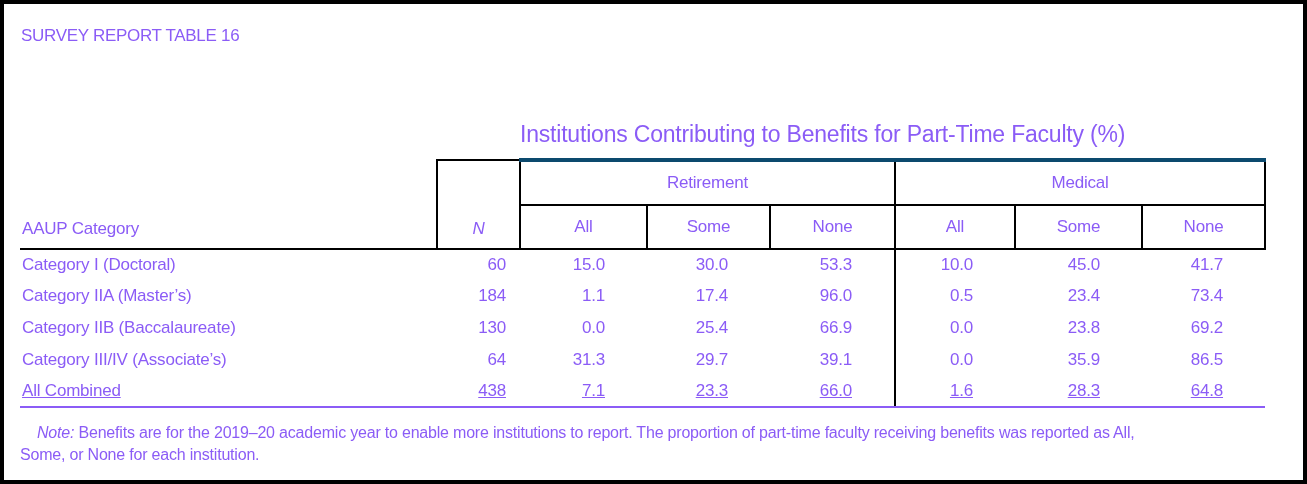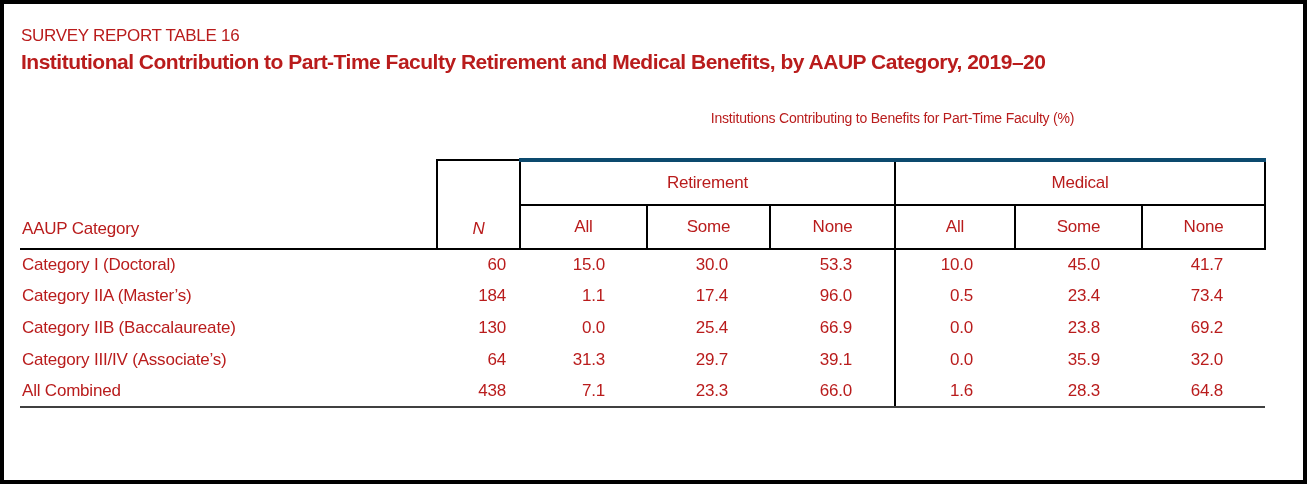--- a/index.html
+++ b/index.html
@@ -3,35 +3,35 @@
 <meta charset="utf-8">
 <style>
   * { margin:0; padding:0; box-sizing:border-box; }
   html,body { background:#ffffff; }
   .page {
     position:relative;
     width:1307px; height:484px;
     border:4px solid #000;
     background:#fff;
     font-family:"Liberation Sans", sans-serif;
-    color:#b91c1c;
+    color:#8b5cf6;
     overflow:hidden;
   }
   .kicker {
     position:absolute; left:17px; top:22px;
     font-size:17px; letter-spacing:-0.3px;
   }
   .title {
     position:absolute; left:17px; top:46px;
     font-size:21px; font-weight:bold; letter-spacing:-0.5px;
     white-space:nowrap;
   }
   .caption {
-    position:absolute; left:516px; top:106px; width:745px;
-    text-align:center; font-size:14px; letter-spacing:-0.2px;
+    position:absolute; left:516px; top:117px; width:745px;
+    font-size:23px; letter-spacing:-0.2px;
   }
   table.benefits {
     position:absolute; left:16px; top:154px;
     width:1245px;
     border-collapse:collapse; table-layout:fixed;
     font-size:17px; letter-spacing:-0.2px;
   }
   col.c-cat   { width:417px; }
   col.c-n     { width:83px;  }
   col.c-rall  { width:127px; }
@@ -66,36 +66,35 @@
     border-right:2px solid #000;
     border-bottom:2px solid #000;
     margin-top:19px;
   }
   td { vertical-align:middle; }
   td.cat { text-align:left; padding-left:2px; }
   td.num { text-align:right; }
   td.n   { padding-right:14px; }
   td.pct { padding-right:42px; }
   td.group-start { border-left:2px solid #000; }
-  tbody tr:last-child td { border-bottom:2px solid #404040; }
+  tbody tr:last-child td { border-bottom:2px solid #8b5cf6;text-decoration:underline; }
 
   .note {
     position:absolute; left:16px; top:418px; width:1150px;
     font-size:16px; line-height:22px; letter-spacing:-0.2px;
     text-indent:17px;
   }
   .note .note-label { font-style:italic; }
 </style>
 </head>
 <body>
 
 <div class="page">
 
   <div class="kicker">SURVEY REPORT TABLE 16</div>
-  <div class="title">Institutional Contribution to Part-Time Faculty Retirement and Medical Benefits, by AAUP Category, 2019–20</div>
 
   <div class="caption">Institutions Contributing to Benefits for Part-Time Faculty (%)</div>
 
   <table class="benefits">
     <colgroup>
       <col class="c-cat">
         <col class="c-n">
       <col class="c-rall">
         <col class="c-rsome">
         <col class="c-rnone">
@@ -151,29 +150,32 @@
           <td class="num pct">69.2</td>
         </tr>
         <tr>
           <td class="cat">Category III/IV (Associate’s)</td>
           <td class="num n">64</td>
           <td class="num pct">31.3</td>
           <td class="num pct">29.7</td>
           <td class="num pct">39.1</td>
           <td class="num pct group-start">0.0</td>
           <td class="num pct">35.9</td>
-          <td class="num pct">32.0</td>
+          <td class="num pct">86.5</td>
         </tr>
         <tr>
           <td class="cat">All Combined</td>
           <td class="num n">438</td>
           <td class="num pct">7.1</td>
           <td class="num pct">23.3</td>
           <td class="num pct">66.0</td>
           <td class="num pct group-start">1.6</td>
           <td class="num pct">28.3</td>
           <td class="num pct">64.8</td>
         </tr>
       </tbody>
   </table>
 
+  <p class="note">
+    <span class="note-label">Note:</span><span> Benefits are for the 2019–20 academic year to enable more institutions to report. The proportion of part-time faculty receiving benefits was reported as All, Some, or None for each institution.</span>
+  </p>
 
 </div>
 
 </body></html>

